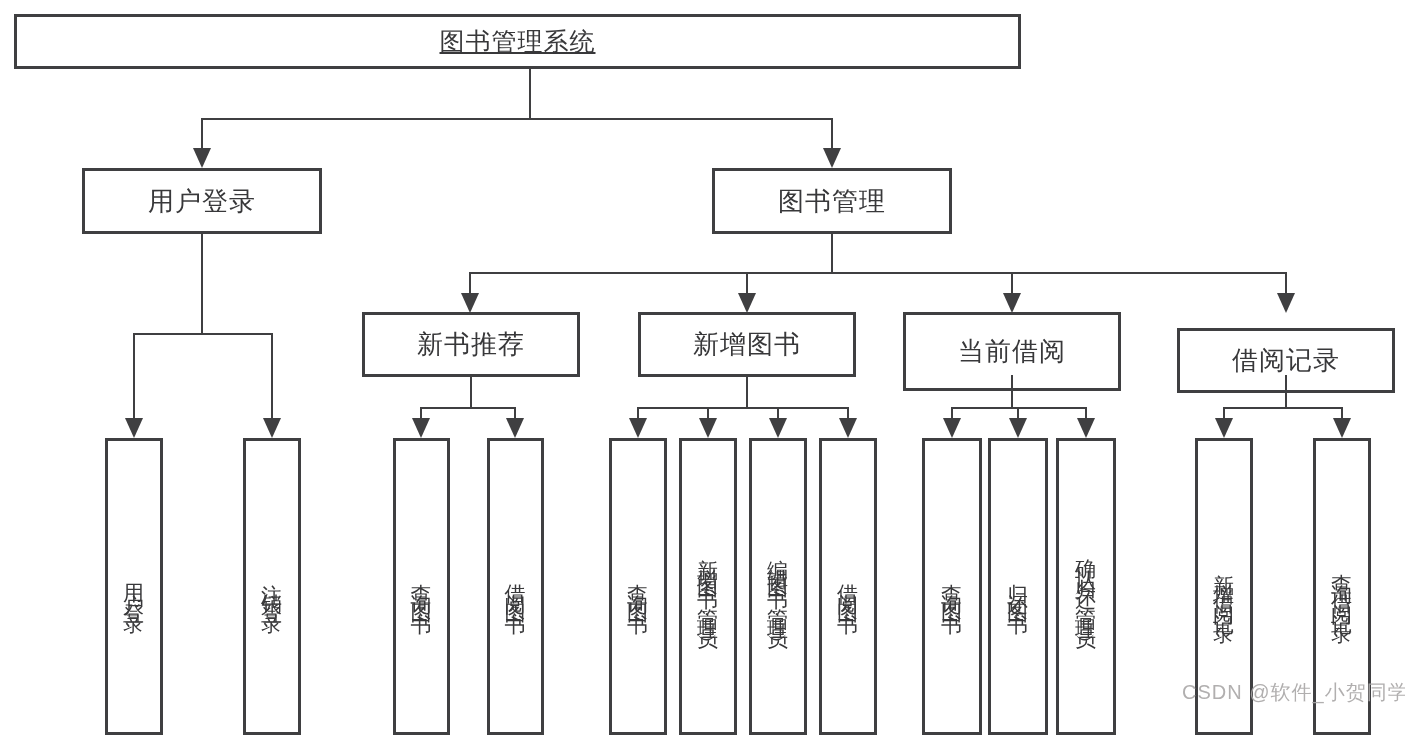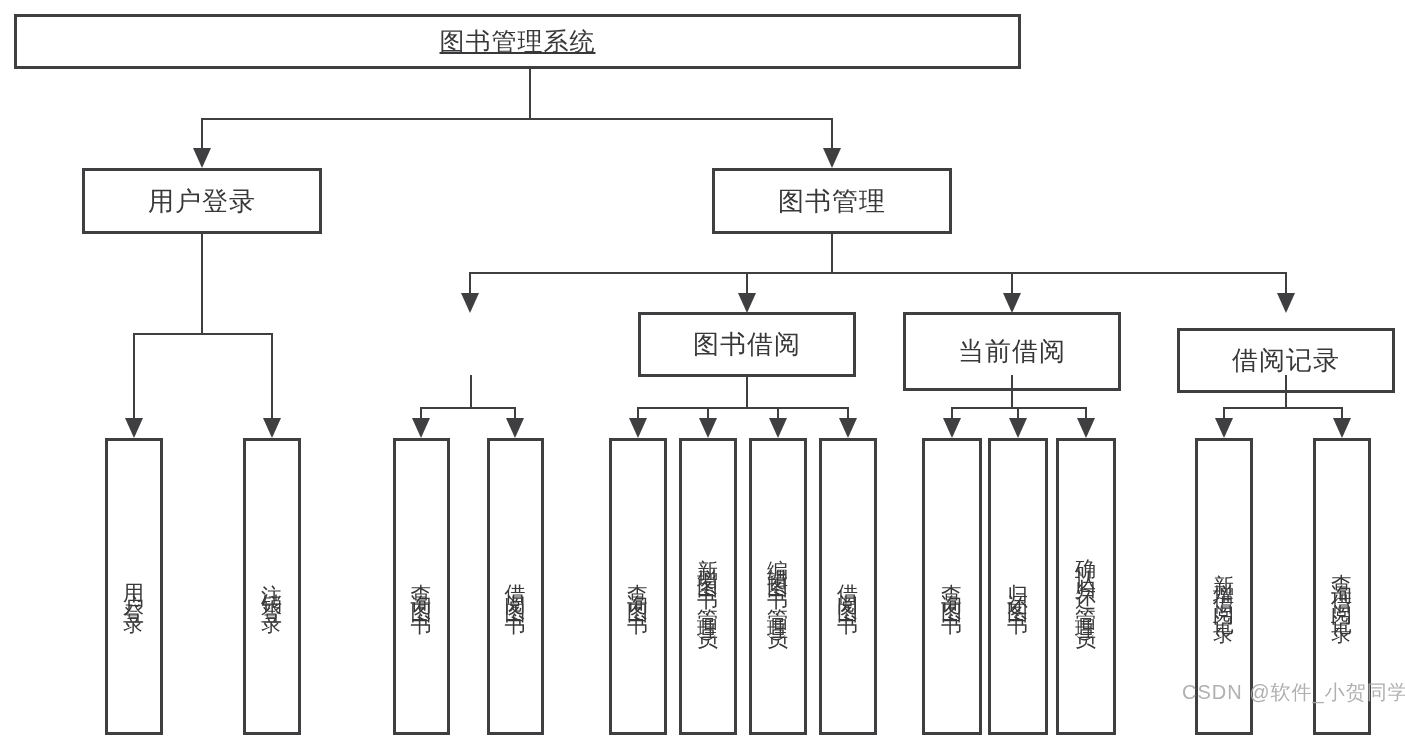--- a/index.html
+++ b/index.html
@@ -48,23 +48,26 @@
   </div>
 
   <div class="box" style="left:82px;top:168px;width:240px;height:66px">
     <span class="hlabel">用户登录</span>
   </div>
 
   <div class="box" style="left:712px;top:168px;width:240px;height:66px">
     <span class="hlabel">图书管理</span>
   </div>
 
+  <div class="box" style="left:362px;top:312px;width:218px;height:65px">
+    <span class="hlabel">新书推荐</span>
+  </div>
 
   <div class="box" style="left:638px;top:312px;width:218px;height:65px">
-    <span class="hlabel">图书借阅</span>
+    <span class="hlabel">新增图书</span>
   </div>
 
   <div class="box" style="left:903px;top:312px;width:218px;height:79px">
     <span class="hlabel">当前借阅</span>
   </div>
 
   <div class="box" style="left:1177px;top:328px;width:218px;height:65px">
     <span class="hlabel">借阅记录</span>
   </div>
 

